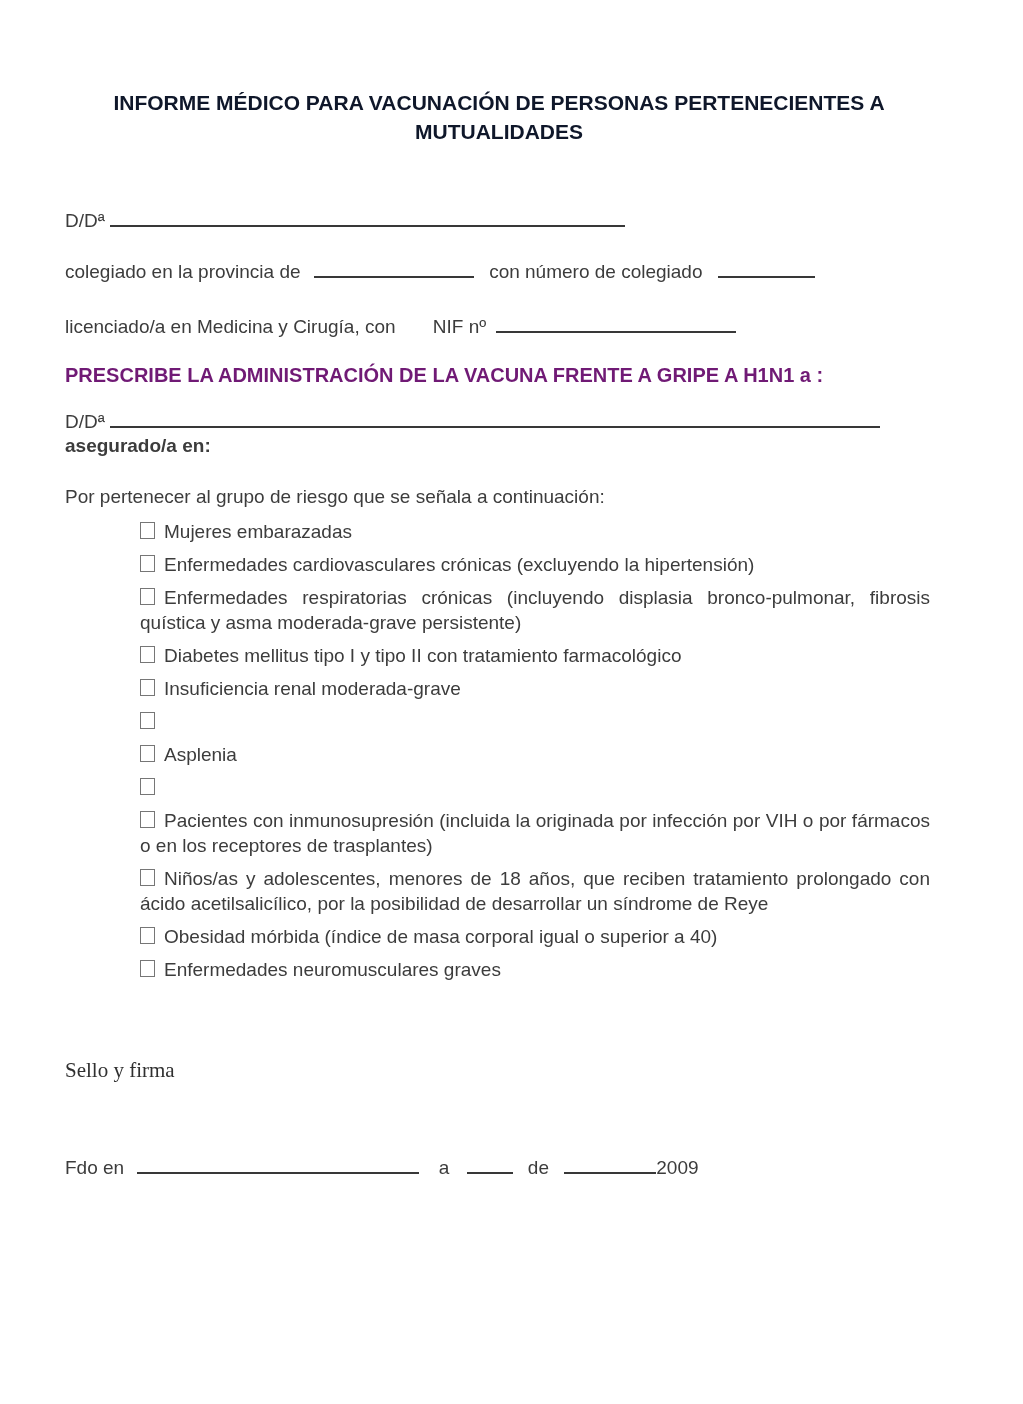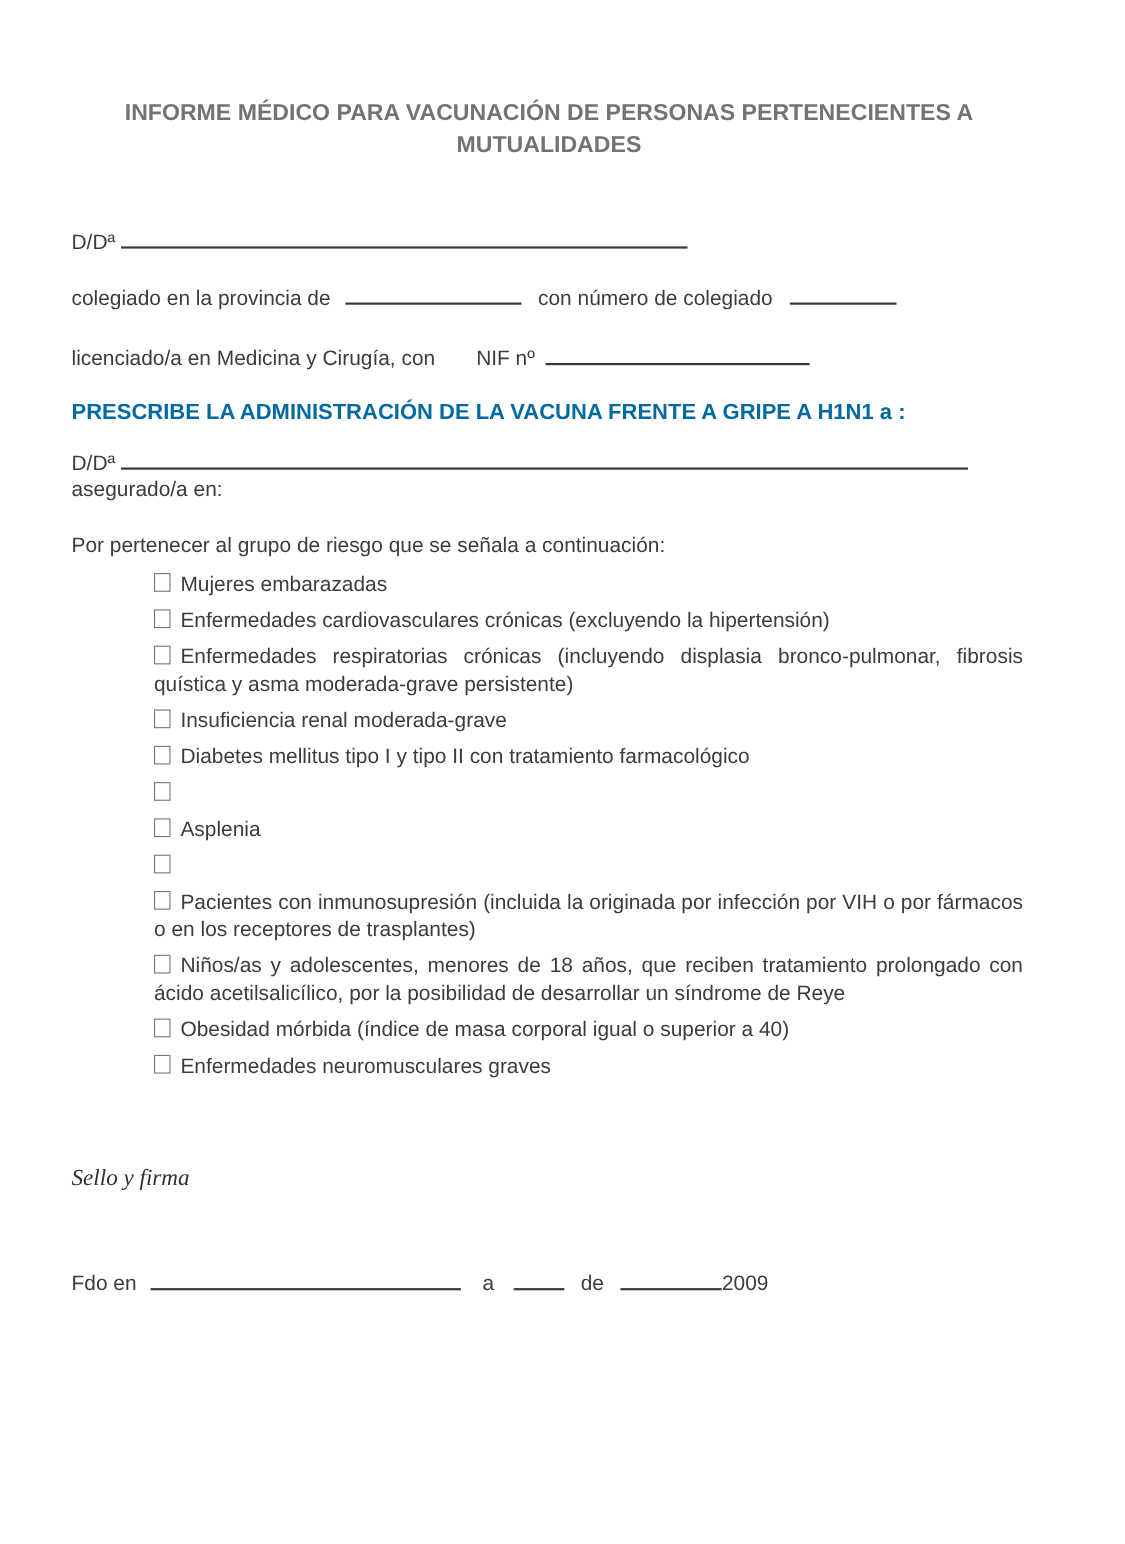--- a/index.html
+++ b/index.html
@@ -15,34 +15,34 @@
     color: #3c3c3c;
     overflow: hidden;
   }
   .title {
     font-size: 21px;
     font-weight: bold;
     text-align: center;
     line-height: 29px;
     max-width: 860px;
     margin: 0 auto;
-    color: #737373;
+    color: #0f172a;
   }
   .row { white-space: nowrap; }
   .row-name    { margin-top: 64px; }
   .row-degree  { margin-top: 33px; }
   .row-college { margin-top: 29px; }
   .prescribe {
     margin-top: 26px;
     font-weight: bold;
     font-size: 20px;
-    color: #0369a1;
+    color: #701a75;
   }
   .row-pname   { margin-top: 24px; }
-  .row-insured { margin-top: 2px; }
+  .row-insured { margin-top: 2px; font-weight: bold; }
   .mut-row     { margin-top: 31px; }
   .mut { display: inline-block; }
   .mut-0 { width: 235px; }
   .mut-1 { width: 295px; }
   .risk-intro  { margin-top: 29px; }
   .risk-list   { margin-top: 11px; }
   .risk-item {
     margin: 0 0 8px 75px;
     width: 790px;
     text-align: justify;
@@ -70,21 +70,20 @@
     background: transparent;
     vertical-align: -1px;
   }
   .risk-item .cb { margin-right: 9px; }
   .mut .cb { margin-left: 14px; width: 14px; height: 16px; }
   .stamp {
     margin-top: 76px;
     font-family: "Liberation Serif", serif;
     font-size: 21px;
     color: #303030;
-    font-style: italic;
   }
   .row-signed { margin-top: 74px; }
   .year { margin-left: 0; }
 </style>
 </head>
 <body>
 
 <div class="page">
 
   <div class="title">INFORME MÉDICO PARA VACUNACIÓN DE PERSONAS PERTENECIENTES A MUTUALIDADES</div>
@@ -116,22 +115,22 @@
 
   <div class="row row-insured">asegurado/a en:</div>
 
 
   <div class="risk-intro">Por pertenecer al grupo de riesgo que se señala a continuación:</div>
 
   <div class="risk-list">
     <div class="risk-item"><span class="cb"></span><span>Mujeres embarazadas</span></div>
     <div class="risk-item"><span class="cb"></span><span>Enfermedades cardiovasculares crónicas (excluyendo la hipertensión)</span></div>
     <div class="risk-item"><span class="cb"></span><span>Enfermedades respiratorias crónicas (incluyendo displasia bronco-pulmonar, fibrosis quística y asma moderada-grave persistente)</span></div>
+    <div class="risk-item"><span class="cb"></span><span>Diabetes mellitus tipo I y tipo II con tratamiento farmacológico</span></div>
     <div class="risk-item"><span class="cb"></span><span>Insuficiencia renal moderada-grave</span></div>
-    <div class="risk-item"><span class="cb"></span><span>Diabetes mellitus tipo I y tipo II con tratamiento farmacológico</span></div>
     <div class="risk-item"><span class="cb"></span></div>
     <div class="risk-item"><span class="cb"></span><span>Asplenia</span></div>
     <div class="risk-item"><span class="cb"></span></div>
     <div class="risk-item"><span class="cb"></span><span>Pacientes con inmunosupresión (incluida la originada por infección por VIH o por fármacos o en los receptores de trasplantes)</span></div>
     <div class="risk-item"><span class="cb"></span><span>Niños/as y adolescentes, menores de 18 años, que reciben tratamiento prolongado con ácido acetilsalicílico, por la posibilidad de desarrollar un síndrome de Reye</span></div>
     <div class="risk-item"><span class="cb"></span><span>Obesidad mórbida (índice de masa corporal igual o superior a 40)</span></div>
     <div class="risk-item"><span class="cb"></span><span>Enfermedades neuromusculares graves</span></div>
   </div>
 
   <div class="stamp">Sello y firma</div>

